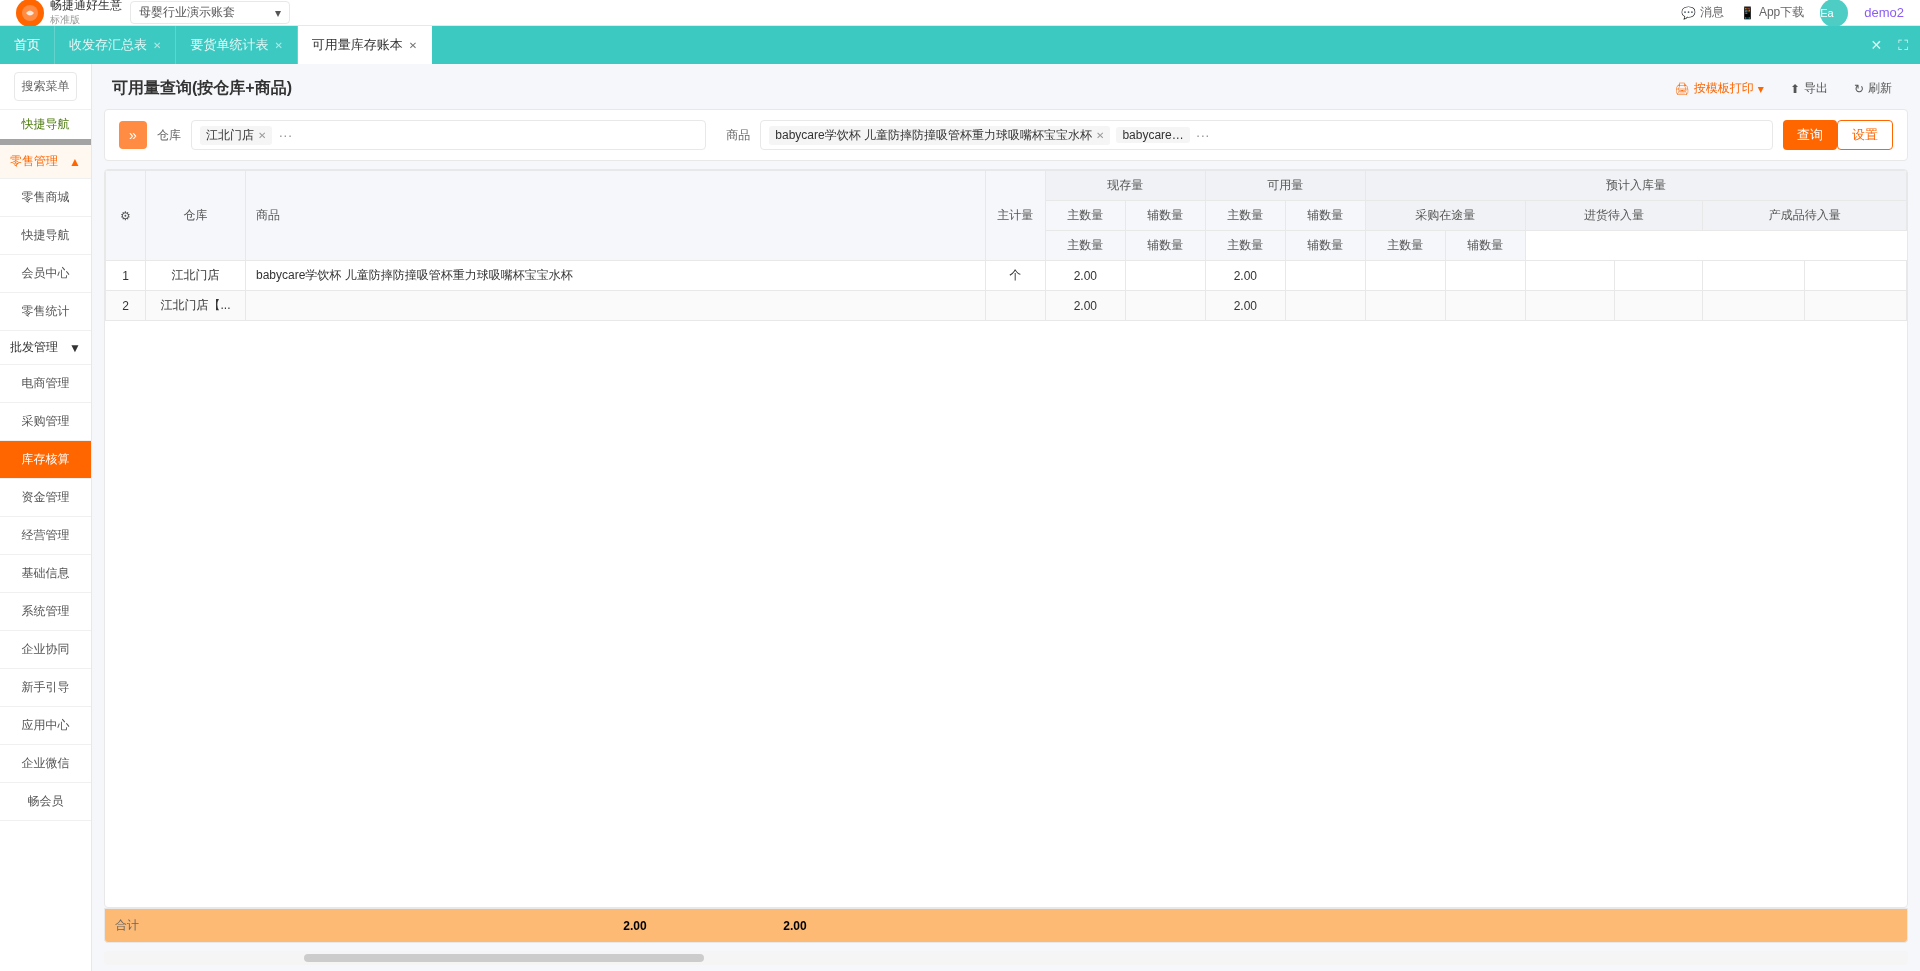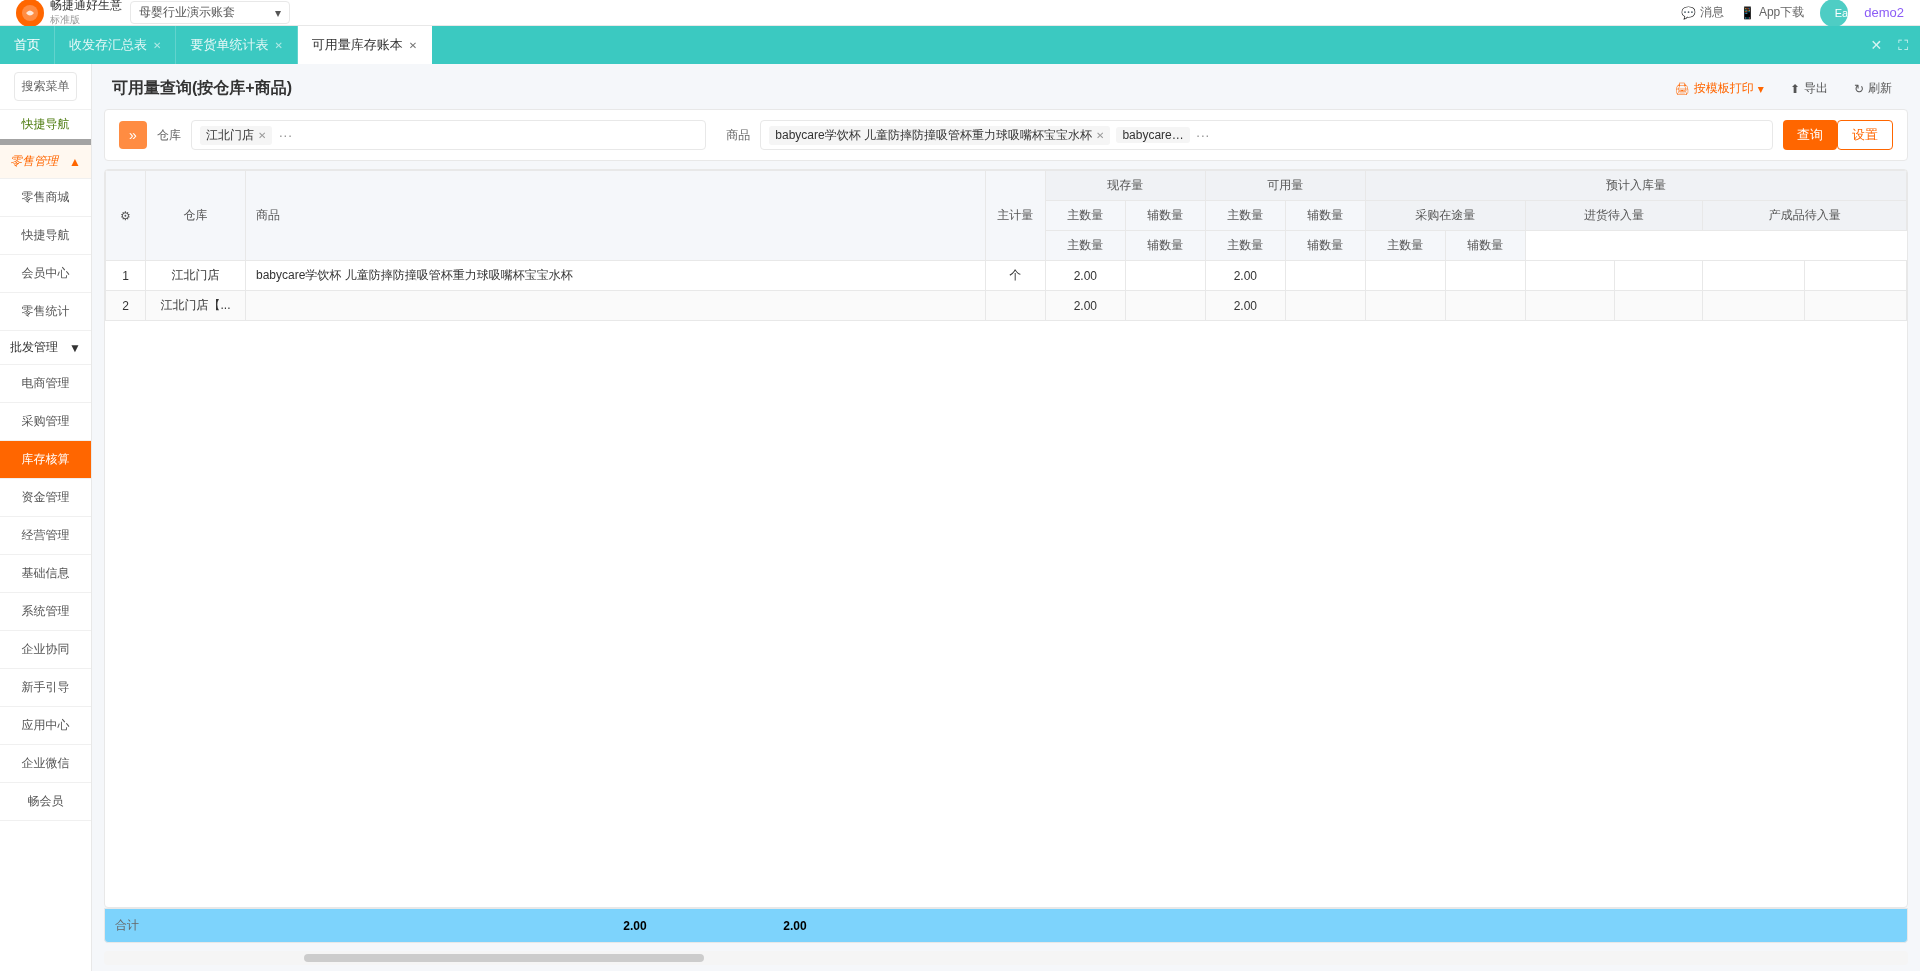--- a/index.html
+++ b/index.html
@@ -23,21 +23,21 @@
     .logo-text { font-size: 12px; color: #333; line-height: 1.2; }
     .logo-sub { font-size: 10px; color: #999; }
     .industry-selector {
       display: flex; align-items: center; gap: 4px;
       border: 1px solid #e8e8e8; border-radius: 4px;
       padding: 2px 8px; cursor: pointer; font-size: 12px; color: #555;
       background: #fff; min-width: 160px;
     }
     .top-bar-right { display: flex; align-items: center; gap: 16px; }
     .top-bar-action { display: flex; align-items: center; gap: 4px; font-size: 12px; color: #666; cursor: pointer; }
-    .avatar { width: 28px; height: 28px; border-radius: 50%; background: #4ECDC4; display: flex; align-items: center; justify-content: flex-end; color: #fff; font-size: 12px; overflow: hidden; }
+    .avatar { width: 28px; height: 28px; border-radius: 50%; background: #4ECDC4; display: flex; align-items: center; justify-content: flex-start; color: #fff; font-size: 12px; overflow: hidden; }
     .username { font-size: 13px; color: #8b5cf6; cursor: pointer; }
 
     
     .nav-tabs {
       height: 38px;
       background: #3BC9C1;
       display: flex;
       align-items: stretch;
       flex-shrink: 0;
       position: relative;
@@ -88,21 +88,20 @@
       cursor: pointer;
       border-bottom: 1px solid #f0f0f0;
       display: flex;
       flex-direction: column;
       align-items: center;
       gap: 2px;
     }
     .sidebar-item.active {
       background: #ff6600;
       color: #fff;
-      font-style: italic;
     }
     .sidebar-item.group-header {
       display: flex;
       flex-direction: row;
       justify-content: space-between;
       align-items: center;
       padding: 8px 10px;
       font-weight: 500;
       color: #333;
     }
@@ -213,21 +212,21 @@
     .col-warehouse { width: 100px; }
     .col-product { text-align: left; min-width: 300px; }
     .col-unit { width: 60px; }
     .col-num { width: 80px; }
 
     
     .group-row td { background: #f9f9f9; font-weight: 500; }
 
     
     .footer-area {
-      background: #7dd3fc;
+      background: #fdba74;
       border-top: 2px solid #e8e8e8;
       padding: 8px 10px;
       display: flex;
       align-items: center;
       gap: 0;
       flex-shrink: 0;
       margin: 0 12px 8px;
       border: 1px solid #e8e8e8;
       border-radius: 0 0 4px 4px;
       font-size: 12px;

